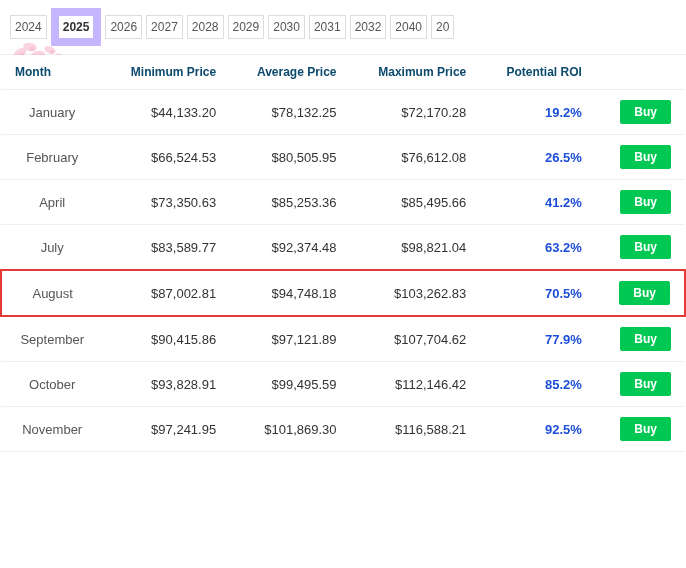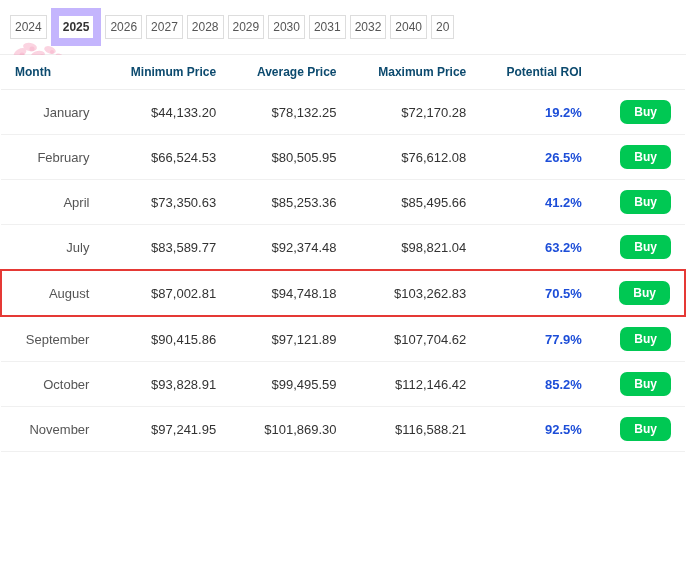--- a/index.html
+++ b/index.html
@@ -92,32 +92,32 @@
     .price-table tbody tr.highlighted td:last-child {
       border-right: 2px solid #e53935;
     }
     .price-table tbody td {
       padding: 10px 14px;
       text-align: right;
       font-size: 13px;
       color: #333;
     }
     .price-table tbody td:first-child {
-      text-align: right;
+      text-align: center;
       color: #555;
     }
     .roi-value {
       color: #1d4ed8;
       font-weight: 700;
     }
     .buy-btn {
       background: #00c853;
       color: #fff;
       border: none;
-      border-radius: 7px;
+      border-radius: 2px;
       padding: 5px 14px;
       cursor: pointer;
       font-size: 12px;
       font-weight: 600;
     }
     .table-wrapper {
       position: relative;
     }
   </style>
 </head>

